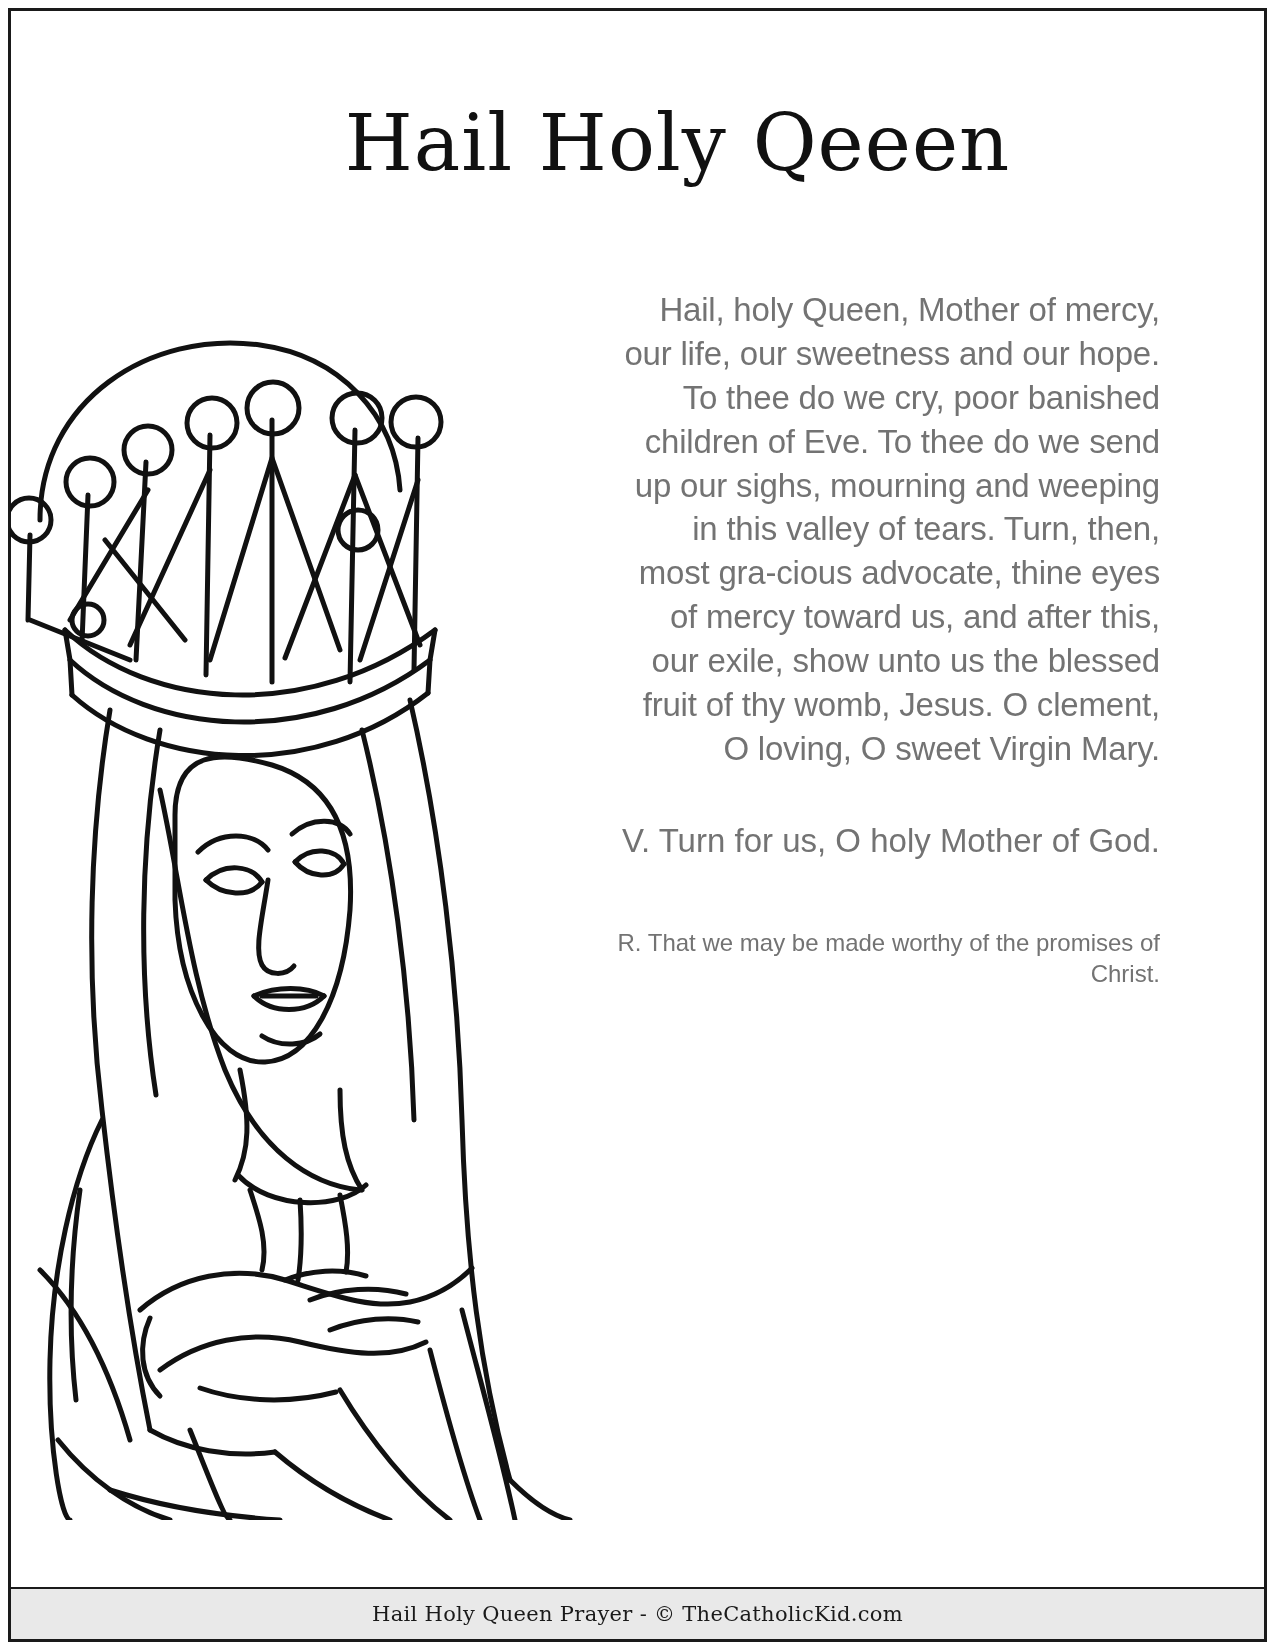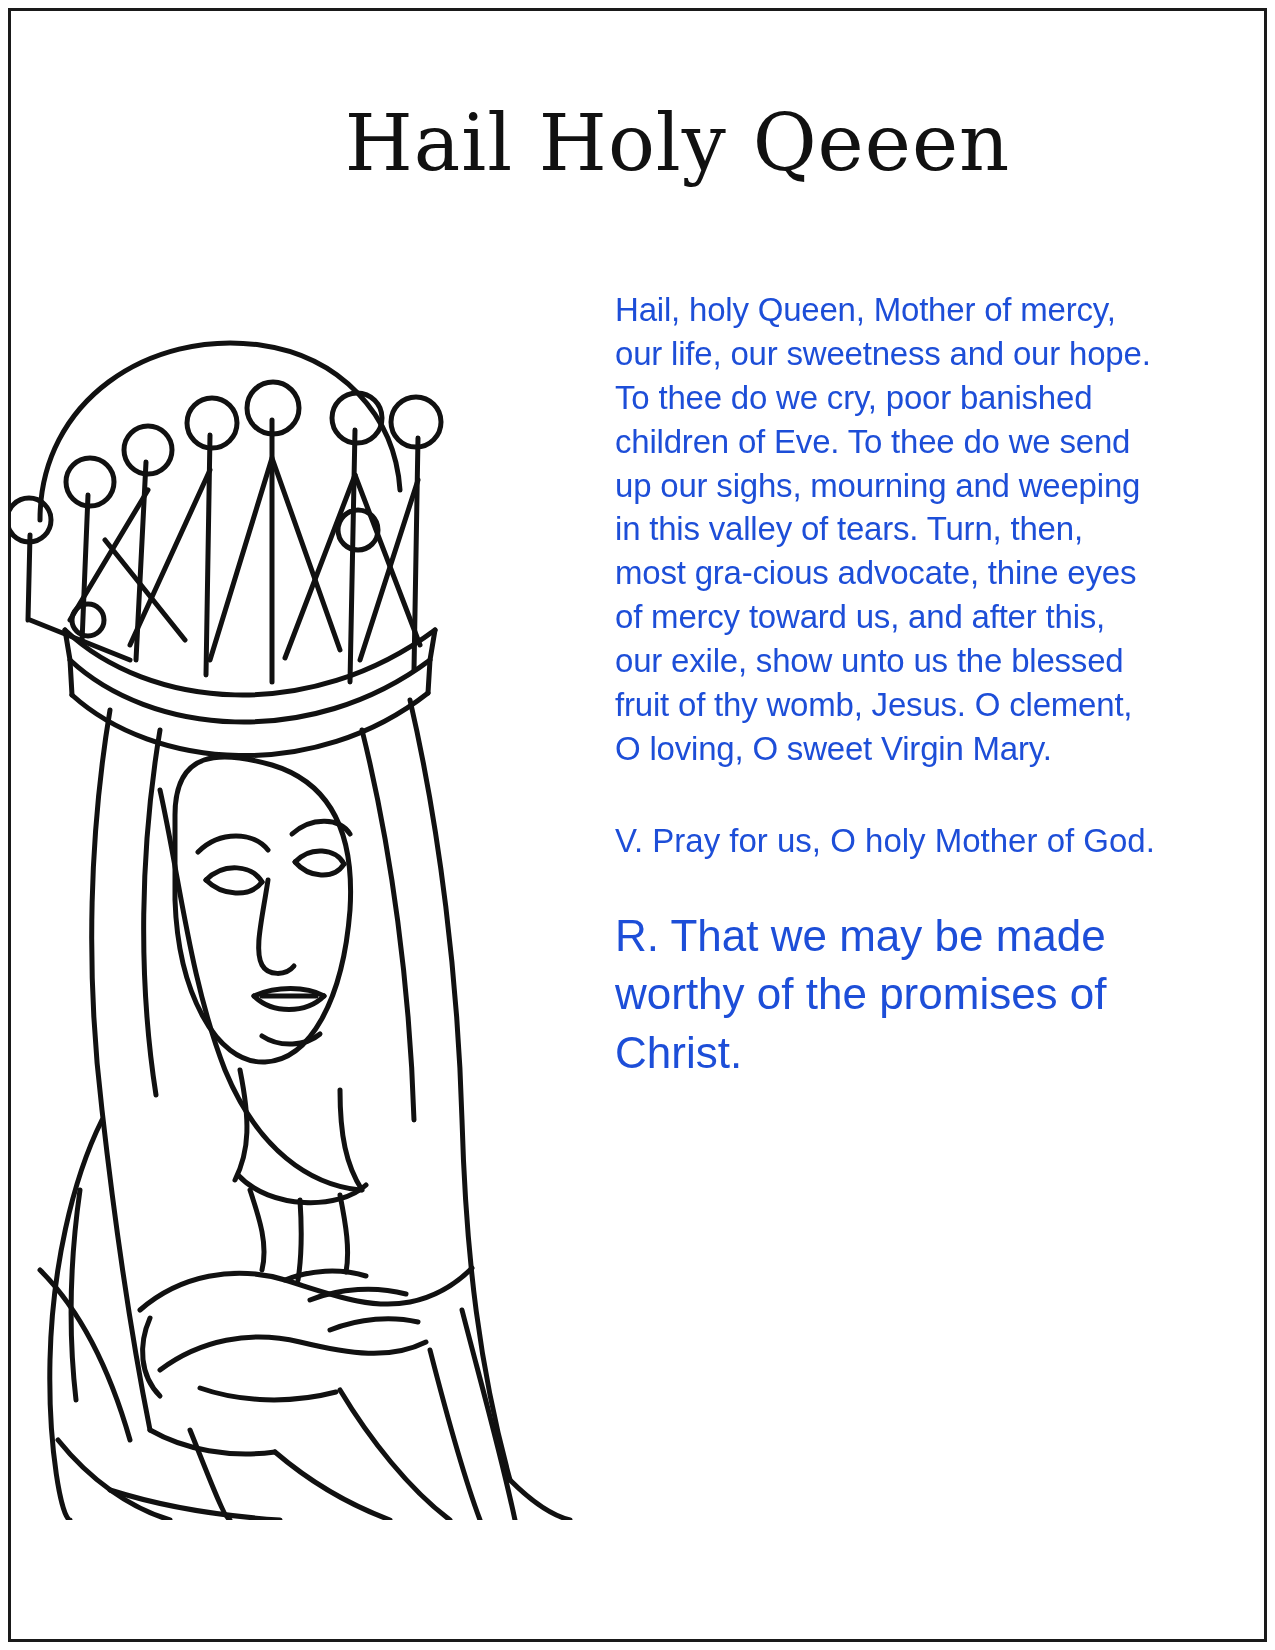--- a/index.html
+++ b/index.html
@@ -54,36 +54,36 @@
     width: 100%;
     height: 100%;
   }
 
   
   .prayer-col {
     position: absolute;
     left: 615px;
     top: 255px;
     width: 545px;
-    text-align: left;
-    color: #1d4ed8;
+    text-align: right;
+    color: #737373;
   }
   .prayer-body {
     font-size: 33px;
     line-height: 1.33;
     letter-spacing: -0.2px;
   }
   .versicle {
     margin-top: 48px;
     font-size: 33px;
     line-height: 1.33;
   }
   .response {
-    margin-top: 44px;
-    font-size: 44px;
+    margin-top: 64px;
+    font-size: 24px;
     line-height: 1.33;
   }
 
   
   .footer {
     position: absolute;
     left: 11px;
     right: 11px;
     bottom: 11px;
     height: 52px;
@@ -196,18 +196,21 @@
       <path d="M452 1120 C470 1190 490 1260 505 1330"></path>
       <path d="M420 1160 C438 1230 455 1290 470 1330"></path>
       <path d="M100 1300 C150 1316 210 1326 270 1330"></path>
       <path d="M500 1290 C520 1310 540 1325 560 1330"></path>
       <path d="M48 1250 C80 1290 120 1318 160 1330"></path>
     </svg>
   </div>
 
   <div class="prayer-col">
     <p class="prayer-body">Hail, holy Queen, Mother of mercy, our life, our sweetness and our hope. To thee do we cry, poor banished children of Eve. To thee do we send up our sighs, mourning and weeping in this valley of tears. Turn, then, most gra-cious advocate, thine eyes of mercy toward us, and after this, our exile, show unto us the blessed fruit of thy womb, Jesus. O clement, O loving, O sweet Virgin Mary.</p>
-    <p class="versicle">V. Pray for us, O holy Mother of God.</p>
+    <p class="versicle">V. Turn for us, O holy Mother of God.</p>
     <p class="response">R. That we may be made worthy of the promises of Christ.</p>
   </div>
 
+  <div class="footer">
+    <span class="footer-text">Hail Holy Queen Prayer - © TheCatholicKid.com</span>
+  </div>
 
 </div>
 
 </body></html>

